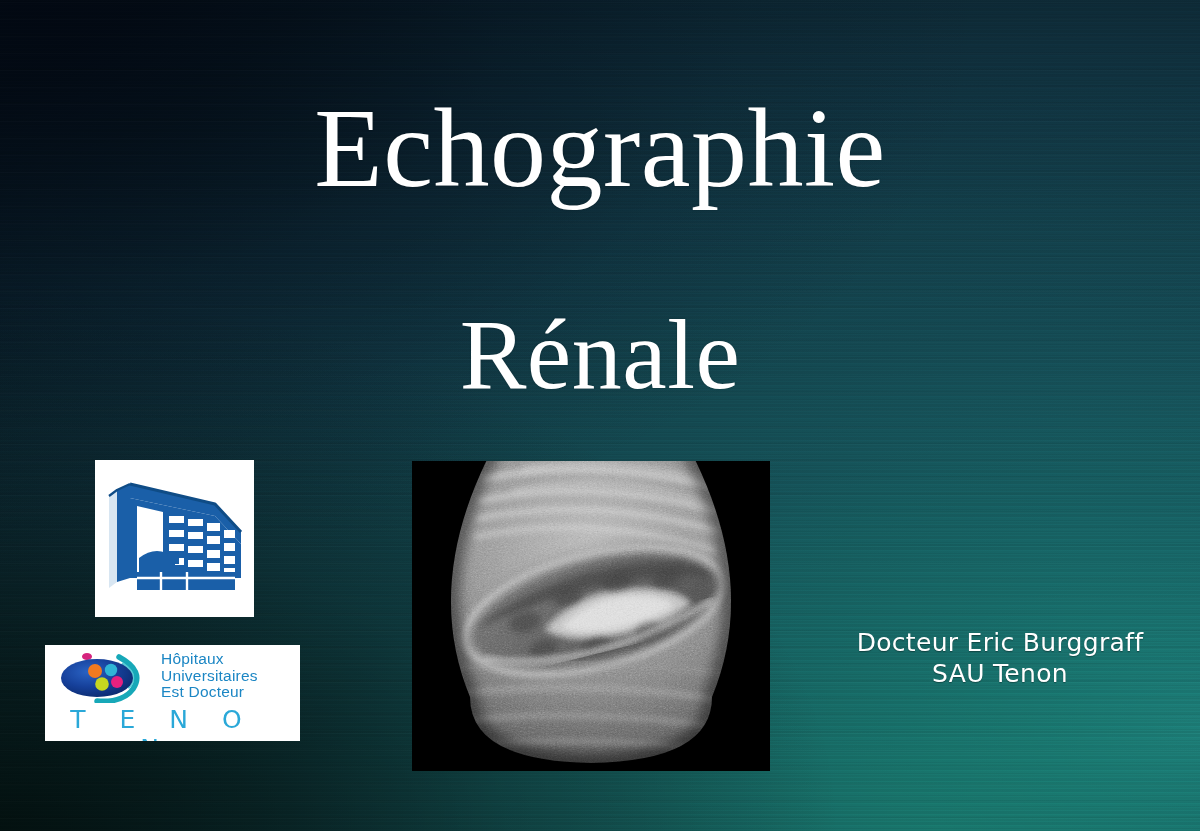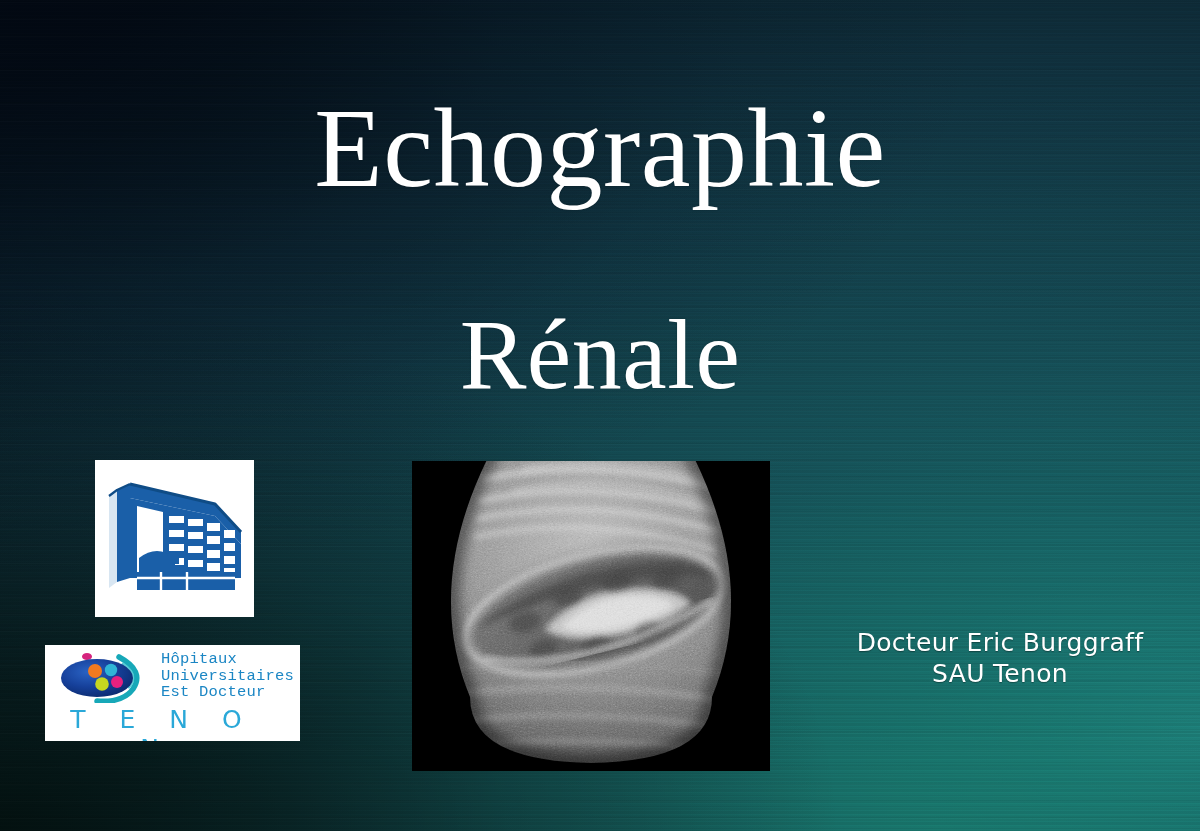--- a/index.html
+++ b/index.html
@@ -182,21 +182,21 @@
     position: absolute;
     left: 12px; top: 6px;
     width: 100px; height: 52px;
   }
   .tenon-words {
     position: absolute;
     left: 116px;
     top: 6px;
     width: 136px;
     color: #1b86c4;
-    font-family: Liberation Mono, monospace;
+    font-family: Liberation Sans, sans-serif;
     font-size: 15.5px;
     line-height: 1.07;
     letter-spacing: 0.2px;
     font-weight: 500;
   }
   .tenon-words .w { display: block; white-space: nowrap; }
   .tenon-bottom {
     position: absolute;
     left: 0;
     top: 60px;

